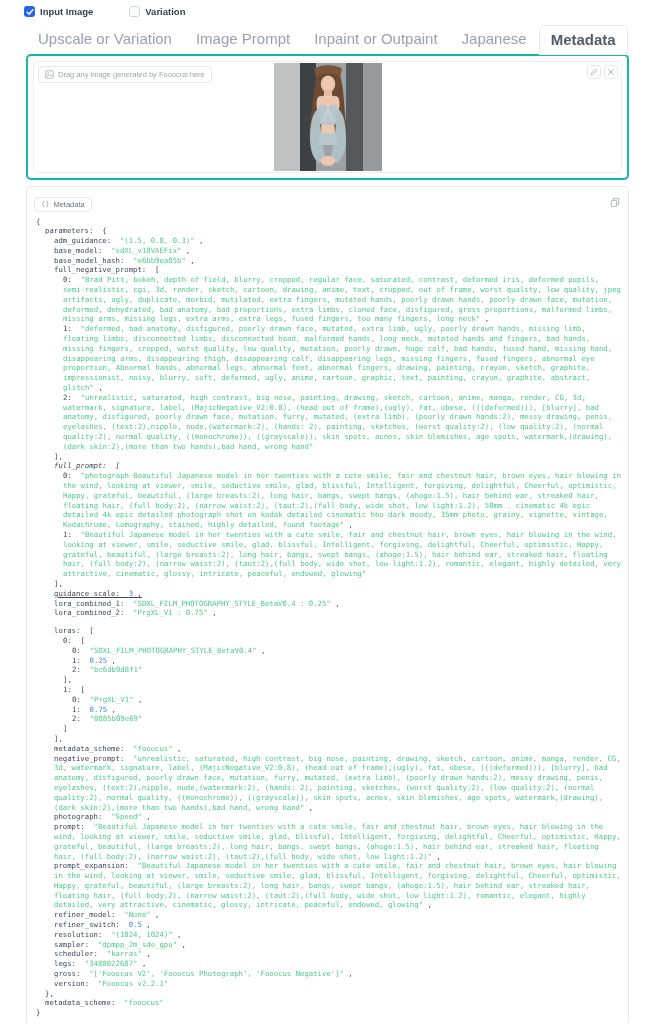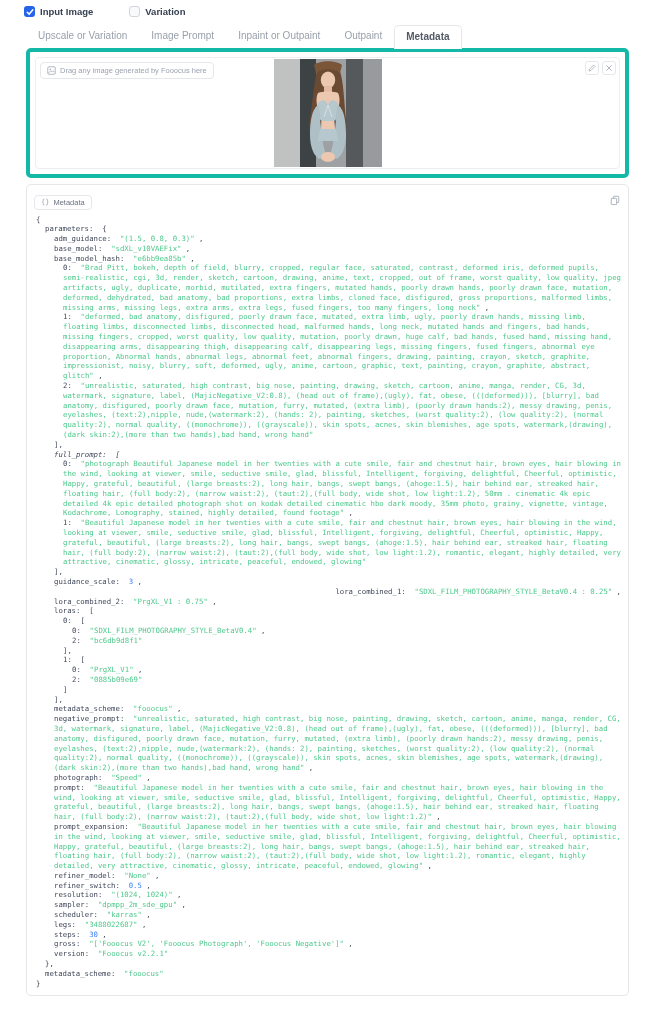--- a/index.html
+++ b/index.html
@@ -9,25 +9,25 @@
 
   
   .controls-row { display: flex; gap: 36px; padding: 3px 14px 7px; align-items: center; }
   .checkbox-item { display: flex; align-items: center; gap: 5px; font-size: 9.5px; font-weight: 700; color: #374151; cursor: pointer; }
   .cbox { width: 11px; height: 11px; border-radius: 3px; flex: 0 0 auto; display: flex; align-items: center; justify-content: center; }
   .cbox.checked { background: #2563eb; }
   .cbox.unchecked { background: #f9fafb; border: 1px solid #d1d5db; }
 
   
   .tabs-row { display: flex; align-items: flex-end; padding: 0 16px; }
-  .tab { font-size: 10px; color: #9aa1ac; padding: 5px 11px 6px; border: 1px solid transparent; cursor: pointer; white-space: nowrap; }
+  .tab { font-size: 15px; color: #9aa1ac; padding: 5px 11px 6px; border: 1px solid transparent; cursor: pointer; white-space: nowrap; }
   .tab.active { color: #545b66; font-weight: 700; background: #fff; border-color: #e5e7eb; border-bottom-color: #fff; border-radius: 5px 5px 0 0; position: relative; z-index: 2; margin-bottom: -1px; }
 
   
-  .tab-panel { border: 4px solid #14b8a6; border-radius: 5px; padding: 5px; margin: 0 16px; position: relative; z-index: 1; background: #fff; }
+  .tab-panel { border: 2px solid #14b8a6; border-radius: 5px; padding: 5px; margin: 0 16px; position: relative; z-index: 1; background: #fff; }
   .upload-box { border: 1px solid #eceef1; border-radius: 4px; height: 112px; position: relative; background: #fff; display: flex; align-items: center; justify-content: center; overflow: hidden; }
   .drag-label { position: absolute; top: 4px; left: 4px; display: flex; gap: 4px; align-items: center; font-size: 7.5px; color: #9ca3af; border: 1px solid #e5e7eb; border-radius: 4px; padding: 3px 6px; background: #fff; z-index: 3; }
   .corner-buttons { position: absolute; top: 3px; right: 3px; display: flex; gap: 3px; z-index: 3; }
   .icon-btn { width: 14px; height: 14px; border: 1px solid #e5e7eb; border-radius: 3px; display: flex; align-items: center; justify-content: center; color: #9ca3af; background: #fff; cursor: pointer; }
   .preview-img { height: 108px; width: 108px; display: block; }
 
   
   .json-panel { border: 1px solid #e5e7eb; border-radius: 5px; margin: 6px 16px 0; padding: 5px 7px 7px; position: relative; background: #fff; }
   .json-badge { display: inline-flex; gap: 4px; align-items: center; border: 1px solid #e5e7eb; border-radius: 4px; padding: 2px 6px; font-size: 7.5px; color: #6b7280; background: #fff; }
   .json-badge .brace { font-family: "DejaVu Sans Mono", monospace; font-size: 7px; color: #9ca3af; }
@@ -57,21 +57,21 @@
     <label class="checkbox-item">
       <span class="cbox unchecked"></span>
       <span>Variation</span>
     </label>
   </div>
 
   <div class="tabs-row">
     <div class="tab">Upscale or Variation</div>
     <div class="tab">Image Prompt</div>
     <div class="tab">Inpaint or Outpaint</div>
-    <div class="tab">Outpaint</div>
+    <div class="tab">Japanese</div>
     <div class="tab active">Metadata</div>
   </div>
 
   <div class="tab-panel">
     <div class="upload-box">
       <div class="drag-label">
         <svg width="9" height="9" viewBox="0 0 12 12">
             <rect x="1" y="1" width="10" height="10" rx="1.5" fill="none" stroke="#9ca3af" stroke-width="1"></rect>
             <circle cx="4.2" cy="4.4" r="1" fill="#9ca3af"></circle>
             <path d="M2 9.5 L5.2 6.2 L7 8 L8.6 6.6 L10 8.2" fill="none" stroke="#9ca3af" stroke-width="1"></path>
@@ -132,53 +132,55 @@
           <rect x="4" y="1.5" width="6.5" height="7.5" rx="1" fill="none" stroke="#9ca3af" stroke-width="1"></rect>
           <rect x="1.5" y="4" width="6.5" height="7.5" rx="1" fill="#fff" stroke="#9ca3af" stroke-width="1"></rect>
         </svg>
     </span>
     <div class="json-tree">
         <div class="jline" style="padding-left: 0px;"><span class="jbr">{</span></div>
         <div class="jline" style="padding-left: 9px;"><span class="jkey">parameters:</span>&nbsp;&nbsp;<span class="jbr">{</span></div>
         <div class="jline" style="padding-left: 18px;"><span class="jkey">adm_guidance:</span>&nbsp;&nbsp;<span class="jstr">"(1.5, 0.8, 0.3)"</span><span class="jpunct"> ,</span></div>
         <div class="jline" style="padding-left: 18px;"><span class="jkey">base_model:</span>&nbsp;&nbsp;<span class="jstr">"sdXL_v10VAEFix"</span><span class="jpunct"> ,</span></div>
         <div class="jline" style="padding-left: 18px;"><span class="jkey">base_model_hash:</span>&nbsp;&nbsp;<span class="jstr">"e6bb9ea85b"</span><span class="jpunct"> ,</span></div>
+        <div class="jline" style="padding-left: 18px;"><span class="jkey">full_negative_prompt:</span>&nbsp;&nbsp;<span class="jbr">[</span></div>
         <div class="jline" style="padding-left: 27px;"><span class="jkey">0:</span>&nbsp;&nbsp;<span class="jstr">"Brad Pitt, bokeh, depth of field, blurry, cropped, regular face, saturated, contrast, deformed iris, deformed pupils, semi-realistic, cgi, 3d, render, sketch, cartoon, drawing, anime, text, cropped, out of frame, worst quality, low quality, jpeg artifacts, ugly, duplicate, morbid, mutilated, extra fingers, mutated hands, poorly drawn hands, poorly drawn face, mutation, deformed, dehydrated, bad anatomy, bad proportions, extra limbs, cloned face, disfigured, gross proportions, malformed limbs, missing arms, missing legs, extra arms, extra legs, fused fingers, too many fingers, long neck"</span><span class="jpunct"> ,</span></div>
         <div class="jline" style="padding-left: 27px;"><span class="jkey">1:</span>&nbsp;&nbsp;<span class="jstr">"deformed, bad anatomy, disfigured, poorly drawn face, mutated, extra limb, ugly, poorly drawn hands, missing limb, floating limbs, disconnected limbs, disconnected head, malformed hands, long neck, mutated hands and fingers, bad hands, missing fingers, cropped, worst quality, low quality, mutation, poorly drawn, huge calf, bad hands, fused hand, missing hand, disappearing arms, disappearing thigh, disappearing calf, disappearing legs, missing fingers, fused fingers, abnormal eye proportion, Abnormal hands, abnormal legs, abnormal feet, abnormal fingers, drawing, painting, crayon, sketch, graphite, impressionist, noisy, blurry, soft, deformed, ugly, anime, cartoon, graphic, text, painting, crayon, graphite, abstract, glitch"</span><span class="jpunct"> ,</span></div>
         <div class="jline" style="padding-left: 27px;"><span class="jkey">2:</span>&nbsp;&nbsp;<span class="jstr">"unrealistic, saturated, high contrast, big nose, painting, drawing, sketch, cartoon, anime, manga, render, CG, 3d, watermark, signature, label, (MajicNegative_V2:0.8), (head out of frame),(ugly), fat, obese, (((deformed))), [blurry], bad anatomy, disfigured, poorly drawn face, mutation, furry, mutated, (extra limb), (poorly drawn hands:2), messy drawing, penis, eyelashes, (text:2),nipple, nude,(watermark:2), (hands: 2), painting, sketches, (worst quality:2), (low quality:2), (normal quality:2), normal quality, ((monochrome)), ((grayscale)), skin spots, acnes, skin blemishes, age spots, watermark,(drawing),(dark skin:2),(more than two hands),bad hand, wrong hand"</span></div>
         <div class="jline" style="padding-left: 18px;"><span class="jbr">]</span><span class="jpunct">,</span></div>
         <div class="jline" style="padding-left: 18px; font-style: italic;"><span class="jkey">full_prompt:</span>&nbsp;&nbsp;<span class="jbr">[</span></div>
         <div class="jline" style="padding-left: 27px;"><span class="jkey">0:</span>&nbsp;&nbsp;<span class="jstr">"photograph Beautiful Japanese model in her twenties with a cute smile, fair and chestnut hair, brown eyes, hair blowing in the wind, looking at viewer, smile, seductive smile, glad, blissful, Intelligent, forgiving, delightful, Cheerful, optimistic, Happy, grateful, beautiful, (large breasts:2), long hair, bangs, swept bangs, (ahoge:1.5), hair behind ear, streaked hair, floating hair, (full body:2), (narrow waist:2), (taut:2),(full body, wide shot, low light:1.2), 50mm . cinematic 4k epic detailed 4k epic detailed photograph shot on kodak detailed cinematic hbo dark moody, 35mm photo, grainy, vignette, vintage, Kodachrome, Lomography, stained, highly detailed, found footage"</span><span class="jpunct"> ,</span></div>
         <div class="jline" style="padding-left: 27px;"><span class="jkey">1:</span>&nbsp;&nbsp;<span class="jstr">"Beautiful Japanese model in her twenties with a cute smile, fair and chestnut hair, brown eyes, hair blowing in the wind, looking at viewer, smile, seductive smile, glad, blissful, Intelligent, forgiving, delightful, Cheerful, optimistic, Happy, grateful, beautiful, (large breasts:2), long hair, bangs, swept bangs, (ahoge:1.5), hair behind ear, streaked hair, floating hair, (full body:2), (narrow waist:2), (taut:2),(full body, wide shot, low light:1.2), romantic, elegant, highly detailed, very attractive, cinematic, glossy, intricate, peaceful, endowed, glowing"</span></div>
         <div class="jline" style="padding-left: 18px;"><span class="jbr">]</span><span class="jpunct">,</span></div>
-        <div class="jline" style="padding-left: 18px;"><span class="jkey">guidance_scale:</span>&nbsp;&nbsp;<span class="jnum">3</span><span class="jpunct"> ,</span></div>
-        <div class="jline" style="padding-left: 18px; text-align: right;"><span class="jkey">lora_combined_1:</span>&nbsp;&nbsp;<span class="jstr">"SDXL_FILM_PHOTOGRAPHY_STYLE_BetaV0.4 : 0.25"</span><span class="jpunct"> ,</span></div>
+        <div class="jline" style="padding-left: 18px; text-decoration: underline;"><span class="jkey">guidance_scale:</span>&nbsp;&nbsp;<span class="jnum">3</span><span class="jpunct"> ,</span></div>
+        <div class="jline" style="padding-left: 18px;"><span class="jkey">lora_combined_1:</span>&nbsp;&nbsp;<span class="jstr">"SDXL_FILM_PHOTOGRAPHY_STYLE_BetaV0.4 : 0.25"</span><span class="jpunct"> ,</span></div>
         <div class="jline" style="padding-left: 18px;"><span class="jkey">lora_combined_2:</span>&nbsp;&nbsp;<span class="jstr">"PrgXL_V1 : 0.75"</span><span class="jpunct"> ,</span></div>
-        <div class="jline" style="padding-left: 18px;"><span class="jkey">loras:</span>&nbsp;&nbsp;<span class="jbr">[</span></div>
+        <div class="jline" style="padding-left: 18px; margin-top: 8px;"><span class="jkey">loras:</span>&nbsp;&nbsp;<span class="jbr">[</span></div>
         <div class="jline" style="padding-left: 27px;"><span class="jkey">0:</span>&nbsp;&nbsp;<span class="jbr">[</span></div>
         <div class="jline" style="padding-left: 36px;"><span class="jkey">0:</span>&nbsp;&nbsp;<span class="jstr">"SDXL_FILM_PHOTOGRAPHY_STYLE_BetaV0.4"</span><span class="jpunct"> ,</span></div>
+        <div class="jline" style="padding-left: 36px;"><span class="jkey">1:</span>&nbsp;&nbsp;<span class="jnum">0.25</span><span class="jpunct"> ,</span></div>
         <div class="jline" style="padding-left: 36px;"><span class="jkey">2:</span>&nbsp;&nbsp;<span class="jstr">"bc6db9d8f1"</span></div>
         <div class="jline" style="padding-left: 27px;"><span class="jbr">]</span><span class="jpunct">,</span></div>
         <div class="jline" style="padding-left: 27px;"><span class="jkey">1:</span>&nbsp;&nbsp;<span class="jbr">[</span></div>
         <div class="jline" style="padding-left: 36px;"><span class="jkey">0:</span>&nbsp;&nbsp;<span class="jstr">"PrgXL_V1"</span><span class="jpunct"> ,</span></div>
+        <div class="jline" style="padding-left: 36px;"><span class="jkey">1:</span>&nbsp;&nbsp;<span class="jnum">0.75</span><span class="jpunct"> ,</span></div>
         <div class="jline" style="padding-left: 36px;"><span class="jkey">2:</span>&nbsp;&nbsp;<span class="jstr">"0885b09e69"</span></div>
         <div class="jline" style="padding-left: 27px;"><span class="jbr">]</span></div>
         <div class="jline" style="padding-left: 18px;"><span class="jbr">]</span><span class="jpunct">,</span></div>
         <div class="jline" style="padding-left: 18px;"><span class="jkey">metadata_scheme:</span>&nbsp;&nbsp;<span class="jstr">"fooocus"</span><span class="jpunct"> ,</span></div>
         <div class="jline" style="padding-left: 18px;"><span class="jkey">negative_prompt:</span>&nbsp;&nbsp;<span class="jstr">"unrealistic, saturated, high contrast, big nose, painting, drawing, sketch, cartoon, anime, manga, render, CG, 3d, watermark, signature, label, (MajicNegative_V2:0.8), (head out of frame),(ugly), fat, obese, (((deformed))), [blurry], bad anatomy, disfigured, poorly drawn face, mutation, furry, mutated, (extra limb), (poorly drawn hands:2), messy drawing, penis, eyelashes, (text:2),nipple, nude,(watermark:2), (hands: 2), painting, sketches, (worst quality:2), (low quality:2), (normal quality:2), normal quality, ((monochrome)), ((grayscale)), skin spots, acnes, skin blemishes, age spots, watermark,(drawing),(dark skin:2),(more than two hands),bad hand, wrong hand"</span><span class="jpunct"> ,</span></div>
         <div class="jline" style="padding-left: 18px;"><span class="jkey">photograph:</span>&nbsp;&nbsp;<span class="jstr">"Speed"</span><span class="jpunct"> ,</span></div>
         <div class="jline" style="padding-left: 18px;"><span class="jkey">prompt:</span>&nbsp;&nbsp;<span class="jstr">"Beautiful Japanese model in her twenties with a cute smile, fair and chestnut hair, brown eyes, hair blowing in the wind, looking at viewer, smile, seductive smile, glad, blissful, Intelligent, forgiving, delightful, Cheerful, optimistic, Happy, grateful, beautiful, (large breasts:2), long hair, bangs, swept bangs, (ahoge:1.5), hair behind ear, streaked hair, floating hair, (full body:2), (narrow waist:2), (taut:2),(full body, wide shot, low light:1.2)"</span><span class="jpunct"> ,</span></div>
         <div class="jline" style="padding-left: 18px;"><span class="jkey">prompt_expansion:</span>&nbsp;&nbsp;<span class="jstr">"Beautiful Japanese model in her twenties with a cute smile, fair and chestnut hair, brown eyes, hair blowing in the wind, looking at viewer, smile, seductive smile, glad, blissful, Intelligent, forgiving, delightful, Cheerful, optimistic, Happy, grateful, beautiful, (large breasts:2), long hair, bangs, swept bangs, (ahoge:1.5), hair behind ear, streaked hair, floating hair, (full body:2), (narrow waist:2), (taut:2),(full body, wide shot, low light:1.2), romantic, elegant, highly detailed, very attractive, cinematic, glossy, intricate, peaceful, endowed, glowing"</span><span class="jpunct"> ,</span></div>
         <div class="jline" style="padding-left: 18px;"><span class="jkey">refiner_model:</span>&nbsp;&nbsp;<span class="jstr">"None"</span><span class="jpunct"> ,</span></div>
         <div class="jline" style="padding-left: 18px;"><span class="jkey">refiner_switch:</span>&nbsp;&nbsp;<span class="jnum">0.5</span><span class="jpunct"> ,</span></div>
         <div class="jline" style="padding-left: 18px;"><span class="jkey">resolution:</span>&nbsp;&nbsp;<span class="jstr">"(1024, 1024)"</span><span class="jpunct"> ,</span></div>
         <div class="jline" style="padding-left: 18px;"><span class="jkey">sampler:</span>&nbsp;&nbsp;<span class="jstr">"dpmpp_2m_sde_gpu"</span><span class="jpunct"> ,</span></div>
         <div class="jline" style="padding-left: 18px;"><span class="jkey">scheduler:</span>&nbsp;&nbsp;<span class="jstr">"karras"</span><span class="jpunct"> ,</span></div>
         <div class="jline" style="padding-left: 18px;"><span class="jkey">legs:</span>&nbsp;&nbsp;<span class="jstr">"3488022687"</span><span class="jpunct"> ,</span></div>
-        <div class="jline" style="padding-left: 18px;"><span class="jkey">steps:</span>&nbsp;&nbsp;<span class="jnum">30</span><span class="jpunct"> ,</span></div>
         <div class="jline" style="padding-left: 18px;"><span class="jkey">gross:</span>&nbsp;&nbsp;<span class="jstr">"['Fooocus V2', 'Fooocus Photograph', 'Fooocus Negative']"</span><span class="jpunct"> ,</span></div>
         <div class="jline" style="padding-left: 18px;"><span class="jkey">version:</span>&nbsp;&nbsp;<span class="jstr">"Fooocus v2.2.1"</span></div>
         <div class="jline" style="padding-left: 9px;"><span class="jbr">}</span><span class="jpunct">,</span></div>
         <div class="jline" style="padding-left: 9px;"><span class="jkey">metadata_scheme:</span>&nbsp;&nbsp;<span class="jstr">"fooocus"</span></div>
         <div class="jline" style="padding-left: 0px;"><span class="jbr">}</span></div>
       </div>
   </div>
 
 </div>
 

